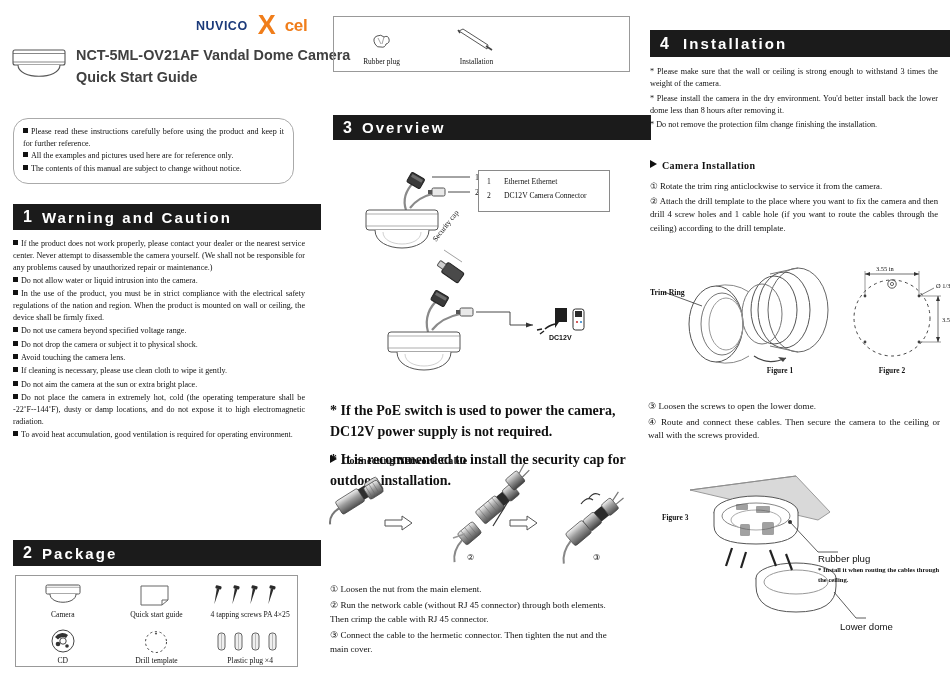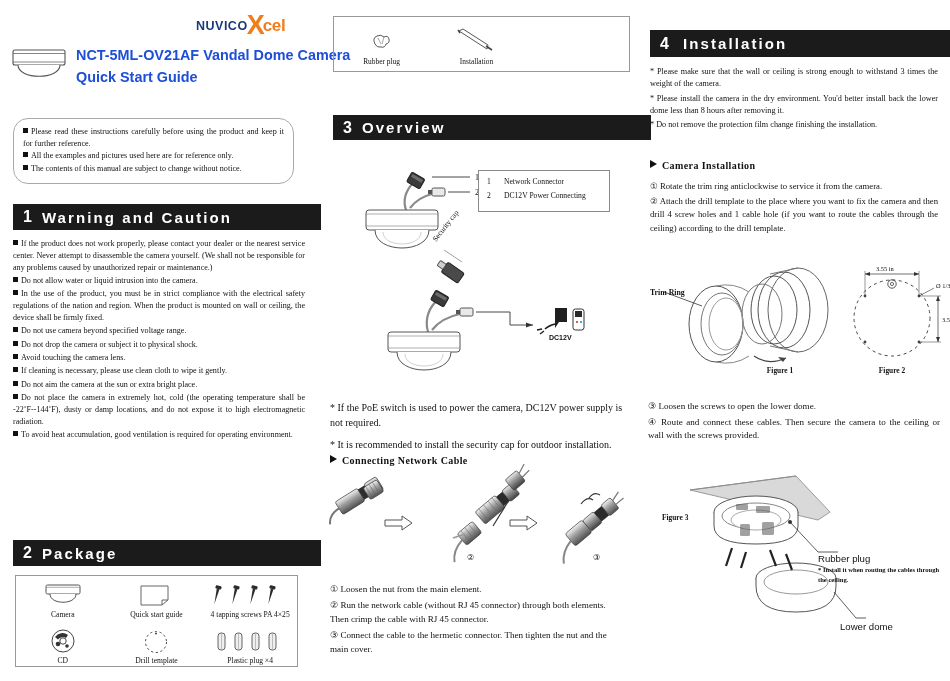--- a/index.html
+++ b/index.html
@@ -11,31 +11,31 @@
   .page{position:relative;width:950px;height:681px;}
 
   
   .col{position:absolute;top:0;height:681px;}
   .col-left{left:0;width:320px;}
   .col-mid{left:322px;width:322px;}
   .col-right{left:648px;width:302px;}
 
   
   .logo{position:absolute;left:196px;top:12px;display:flex;align-items:center;
-        font-family:"Liberation Sans",sans-serif;}
+        font-family:"Liberation Sans",sans-serif;gap:11px;}
   .logo-nuvico{font-size:12.5px;font-weight:bold;color:#1b3a7a;letter-spacing:.5px;}
   .logo-x{font-size:27px;font-weight:bold;color:#f07d1a;line-height:1;
           margin-left:-1px;margin-right:-2px;transform:skewX(-8px);}
   .logo-cel{font-size:17px;font-weight:bold;color:#f07d1a;letter-spacing:-.3px;}
 
   
   .title-row{position:absolute;left:10px;top:44px;display:flex;align-items:flex-start;}
   .cam-icon{width:62px;height:44px;flex:0 0 62px;}
   .title-text{margin-left:4px;font-family:"Liberation Sans",sans-serif;
-              font-size:14.4px;font-weight:bold;color:#1d4ed8;line-height:1.55;
+              font-size:14.4px;font-weight:bold;color:#404040;line-height:1.55;
               white-space:nowrap;}
 
   
   .notice{position:absolute;left:13px;top:118px;width:281px;height:66px;
           border:1px solid #aaa;border-radius:15px;padding:7px 9px;box-sizing:border-box;}
   .notice p{margin:0 0 1px 0;font-size:8.1px;line-height:1.43;text-align:justify;}
   .sq{display:inline-block;width:5px;height:5px;background:#111;margin-right:3px;
       vertical-align:1px;}
 
   
@@ -74,21 +74,21 @@
 
   
   .ov-wrap{position:absolute;left:328px;top:150px;width:310px;height:240px;}
   .legend{position:absolute;left:478px;top:170px;width:132px;height:42px;
           border:1px solid #8a8a8a;box-sizing:border-box;padding:4px 0 0 8px;}
   .legend .row{display:flex;font-size:7.6px;line-height:1.85;}
   .legend .row .n{width:17px;}
 
   
   .mid-notes{position:absolute;left:330px;top:400px;width:300px;}
-  .mid-notes p{margin:0 0 7px 0;font-size:10px;font-weight:normal;line-height:1.5;}
+  .mid-notes p{margin:0 0 7px 0;font-size:14px;font-weight:bold;line-height:1.5;}
   .subhd{font-family:"Liberation Serif",serif;font-weight:bold;font-size:10px;
          letter-spacing:.4px;}
   #sub-connect{position:absolute;left:330px;top:455px;}
   .tri{display:inline-block;width:0;height:0;border-left:7px solid #111;
        border-top:4.5px solid transparent;border-bottom:4.5px solid transparent;
        margin-right:5px;vertical-align:1px;}
 
   .cable-art{position:absolute;left:325px;top:472px;width:310px;height:105px;}
 
   .mid-steps{position:absolute;left:330px;top:583px;width:296px;}
@@ -365,25 +365,25 @@
         <circle cx="36" cy="14" r="1.1" fill="#c33"></circle>
           <circle cx="40" cy="14" r="1.1" fill="#38c"></circle>
         <text x="8" y="32" font-family="Liberation Sans, sans-serif" font-size="7" font-weight="bold" fill="#111">DC12V</text>
       </g>
     </svg>
   </div>
 
   <div class="legend">
     <div class="row">
       <span class="n">1</span>
-      <span>Network Connector</span>
+      <span>Ethernet Ethernet</span>
     </div>
     <div class="row">
       <span class="n">2</span>
-      <span>DC12V Power Connecting</span>
+      <span>DC12V Camera Connector</span>
     </div>
   </div>
 
   <div class="mid-notes">
     <p>* If the PoE switch is used to power the camera, DC12V power supply is not required.</p>
     <p>* It is recommended to install the security cap for outdoor installation.</p>
   </div>
 
   <div id="sub-connect" class="subhd">
     <span class="tri"></span><span>Connecting Network Cable</span>

